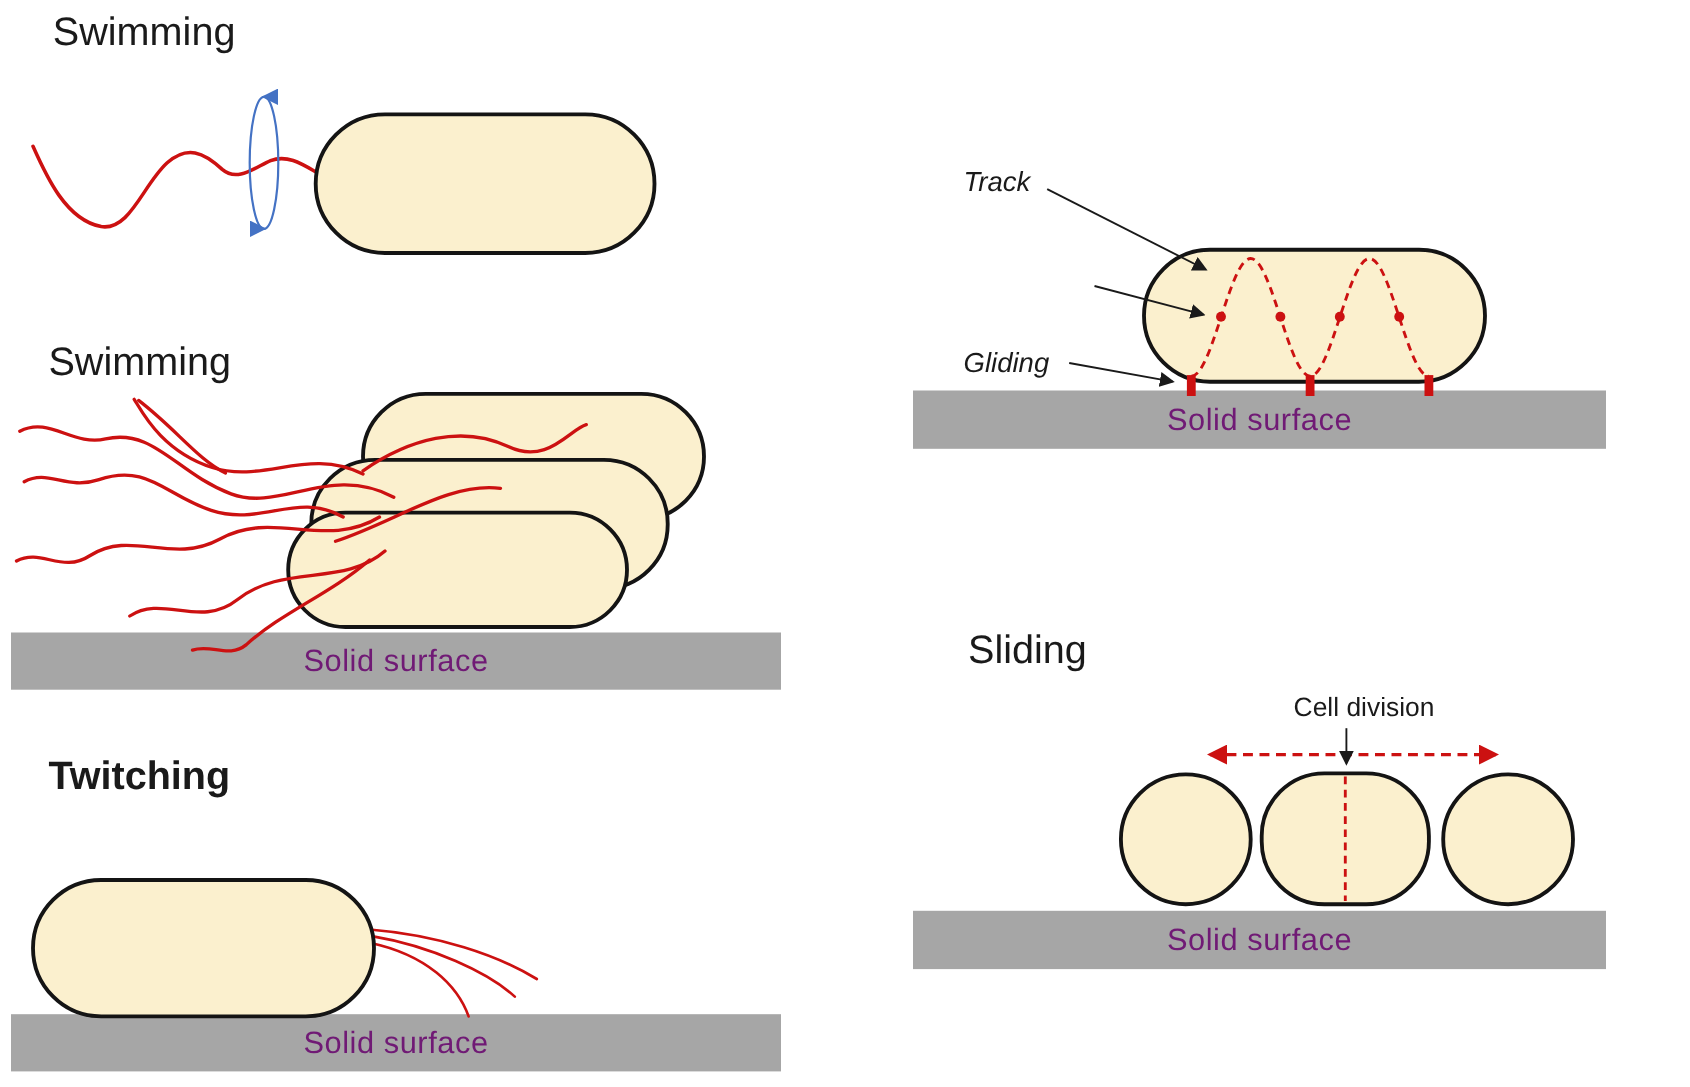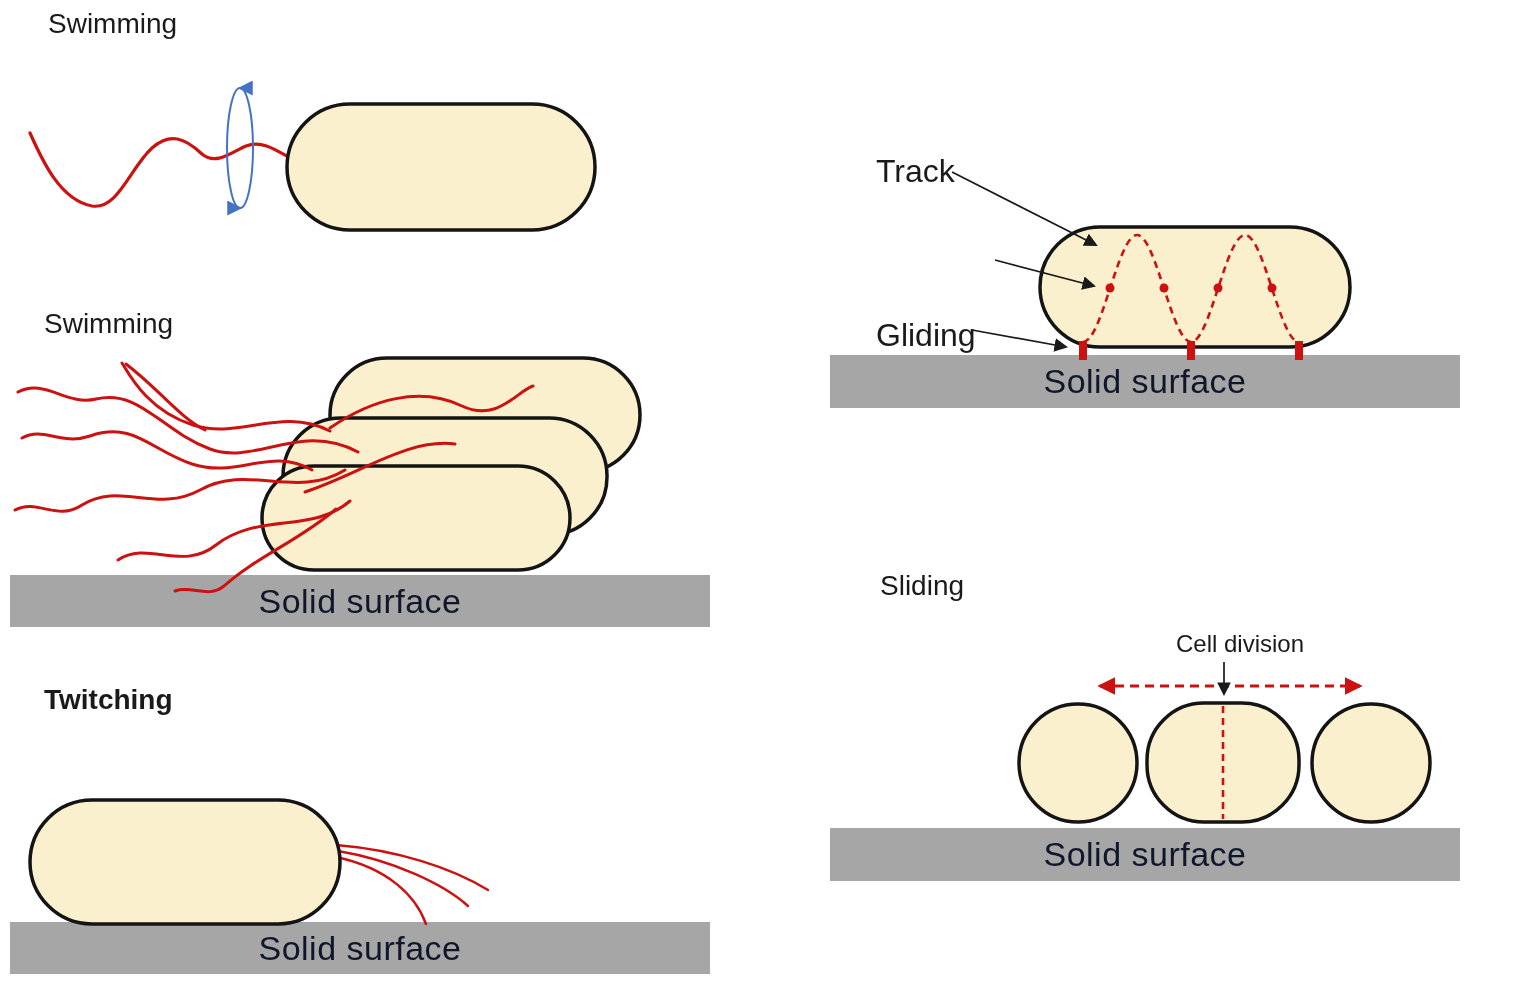--- a/index.html
+++ b/index.html
@@ -4,24 +4,24 @@
 <style>
   html,body { margin:0; padding:0; background:#ffffff; }
   .canvas {
     position:relative; width:1536px; height:988px; background:#ffffff;
     font-family:"Liberation Sans", sans-serif; overflow:hidden;
   }
   .bar {
     position:absolute; background:#a6a6a6;
     display:flex; align-items:center; justify-content:center;
   }
-  .bar-text { color:#0f172a; font-size:34px; letter-spacing:0.5px; }
+  .bar-text { color:#701a75; font-size:28px; letter-spacing:0.5px; }
   .label { position:absolute; color:#1a1a1a; }
-  .h1 { font-size:28px; }
-  .ann { font-size:32px; line-height:1.35; }
+  .h1 { font-size:36px; }
+  .ann { font-size:25px; line-height:1.35;font-style:italic; }
   .small-ann { font-size:24px;margin-left:24px; }
   .italic { font-style:italic; }
   svg.layer { position:absolute; left:0; top:0; pointer-events:none; }
 </style>
 </head>
 <body>
 
 <div class="canvas">
 
   <div class="bar" style="left:10px; top:575px; width:700px; height:52px;">

